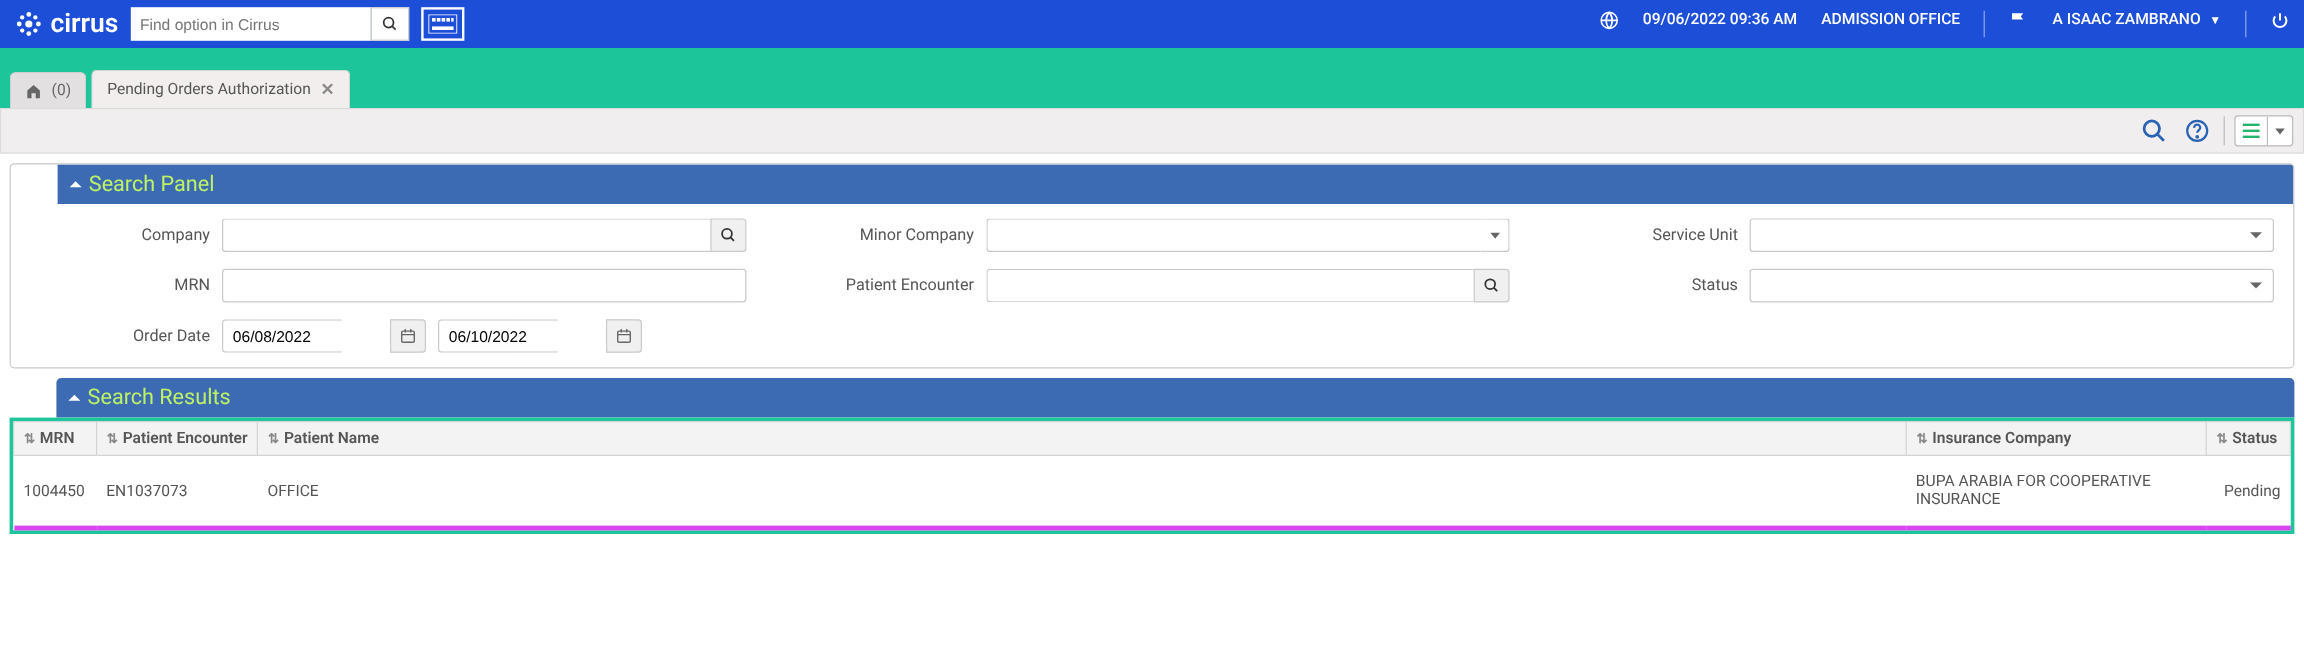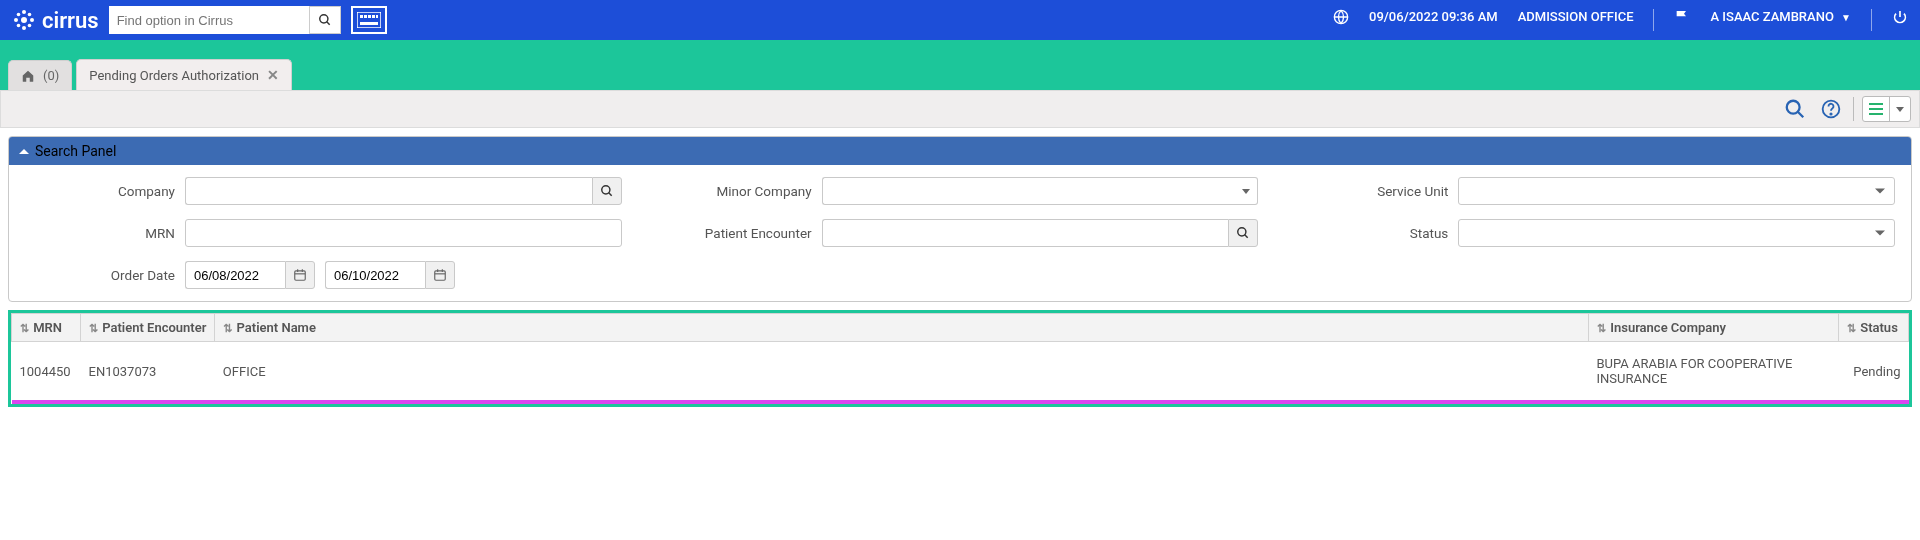--- a/index.html
+++ b/index.html
@@ -145,24 +145,24 @@
   .list-lines span { height:2px; background:#26b36e; display:block; }
   
   .panel {
     margin: 8px;
     border: 1px solid #c9c9c9;
     border-radius: 4px;
     overflow: hidden;
   }
   .panel-header {
     background: #3c6bb3;
-    color: #000000;
+    color: #bef264;
     padding: 6px 10px;
-    font-size: 14px;
-    display:flex; align-items:center; gap:6px;
+    font-size: 18px;
+    display:flex; align-items:center; gap:6px;margin-left:39px;
   }
   .panel-header .caret-up {
     width:0; height:0;
     border-left: 5px solid transparent;
     border-right: 5px solid transparent;
     border-bottom: 5px solid #fff;
   }
   .panel-body {
     padding: 12px 16px;
   }
@@ -208,21 +208,21 @@
   .form-control .caret-addon {
     width: 24px;
     border: 1px solid #c9c9c9;
     border-left: none;
     border-radius: 0 3px 3px 0;
     background: #fff;
     display:flex; align-items:center; justify-content:center;
     cursor:pointer;
   }
   .date-pair { display:flex; gap:10px; }
-  .date-control { display:flex; align-items:stretch; height:28px; }
+  .date-control { display:flex; align-items:stretch; height:28px;gap:40px; }
   .date-control input { width: 100px; border:1px solid #c9c9c9; border-radius:3px 0 0 3px; padding:0 8px; font-size:13px; border-right:none;}
   .date-control .cal {
     width:30px; border:1px solid #c9c9c9; border-radius:0 3px 3px 0;
     background:#f0f0f0; display:flex; align-items:center; justify-content:center;
     cursor:pointer;
   }
   .select-wrap { position:relative; flex:1; }
   .select-wrap select { width:100%; height:28px; appearance:none; -webkit-appearance:none; padding-right:26px;}
   .select-wrap::after {
     content:''; position:absolute; right:10px; top:50%; transform:translateY(-50%);
@@ -452,20 +452,24 @@
             </div>
           </div>
         </div>
       </div>
       <div></div>
     </div>
   </div>
 </div>
 
 <div class="panel" style="border:none; overflow:visible;">
+  <div class="panel-header" style="border-radius:4px 4px 0 0;">
+    <span class="caret-up"></span>
+    <span>Search Results</span>
+  </div>
   <div class="results-wrap">
     <table class="results">
       <thead>
         <tr>
           <th class="col-mrn"><span class="sort">⇅</span><span>MRN</span></th>
           <th class="col-enc"><span class="sort">⇅</span><span>Patient Encounter</span></th>
           <th><span class="sort">⇅</span><span>Patient Name</span></th>
           <th class="col-ins"><span class="sort">⇅</span><span>Insurance Company</span></th>
           <th class="col-status"><span class="sort">⇅</span><span>Status</span></th>
         </tr>

